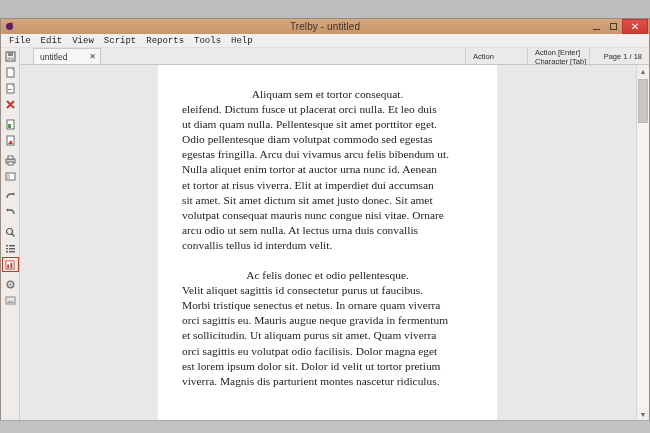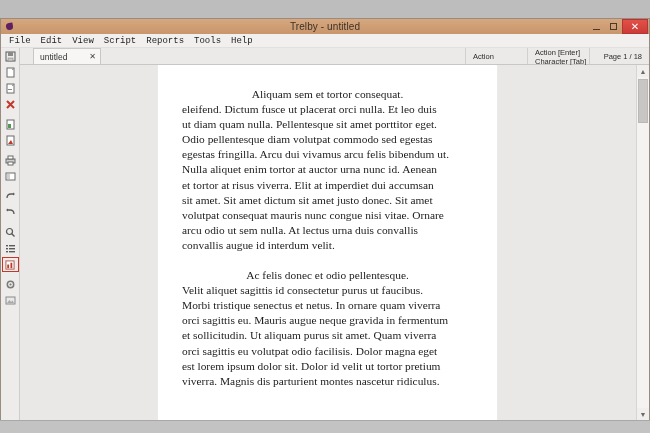--- a/index.html
+++ b/index.html
@@ -411,21 +411,21 @@
                   <div class="line para-title">Aliquam sem et tortor consequat.</div>
                   <div class="line">eleifend. Dictum fusce ut placerat orci nulla. Et leo duis</div>
                   <div class="line">ut diam quam nulla. Pellentesque sit amet porttitor eget.</div>
                   <div class="line">Odio pellentesque diam volutpat commodo sed egestas</div>
                   <div class="line">egestas fringilla. Arcu dui vivamus arcu felis bibendum ut.</div>
                   <div class="line">Nulla aliquet enim tortor at auctor urna nunc id. Aenean</div>
                   <div class="line">et tortor at risus viverra. Elit at imperdiet dui accumsan</div>
                   <div class="line">sit amet. Sit amet dictum sit amet justo donec. Sit amet</div>
                   <div class="line">volutpat consequat mauris nunc congue nisi vitae. Ornare</div>
                   <div class="line">arcu odio ut sem nulla. At lectus urna duis convallis</div>
-                  <div class="line">convallis augue id interdum velit.</div>
+                  <div class="line">convallis tellus id interdum velit.</div>
                 </div>
 
                 <div class="para">
                   <div class="line para-title">Ac felis donec et odio pellentesque.</div>
                   <div class="line">Velit aliquet sagittis id consectetur purus ut faucibus.</div>
                   <div class="line">Morbi tristique senectus et netus. In ornare quam viverra</div>
                   <div class="line">orci sagittis eu. Mauris augue neque gravida in fermentum</div>
                   <div class="line">et sollicitudin. Ut aliquam purus sit amet. Quam viverra</div>
                   <div class="line">orci sagittis eu volutpat odio facilisis. Dolor magna eget</div>
                   <div class="line">est lorem ipsum dolor sit. Dolor id velit ut tortor pretium</div>

